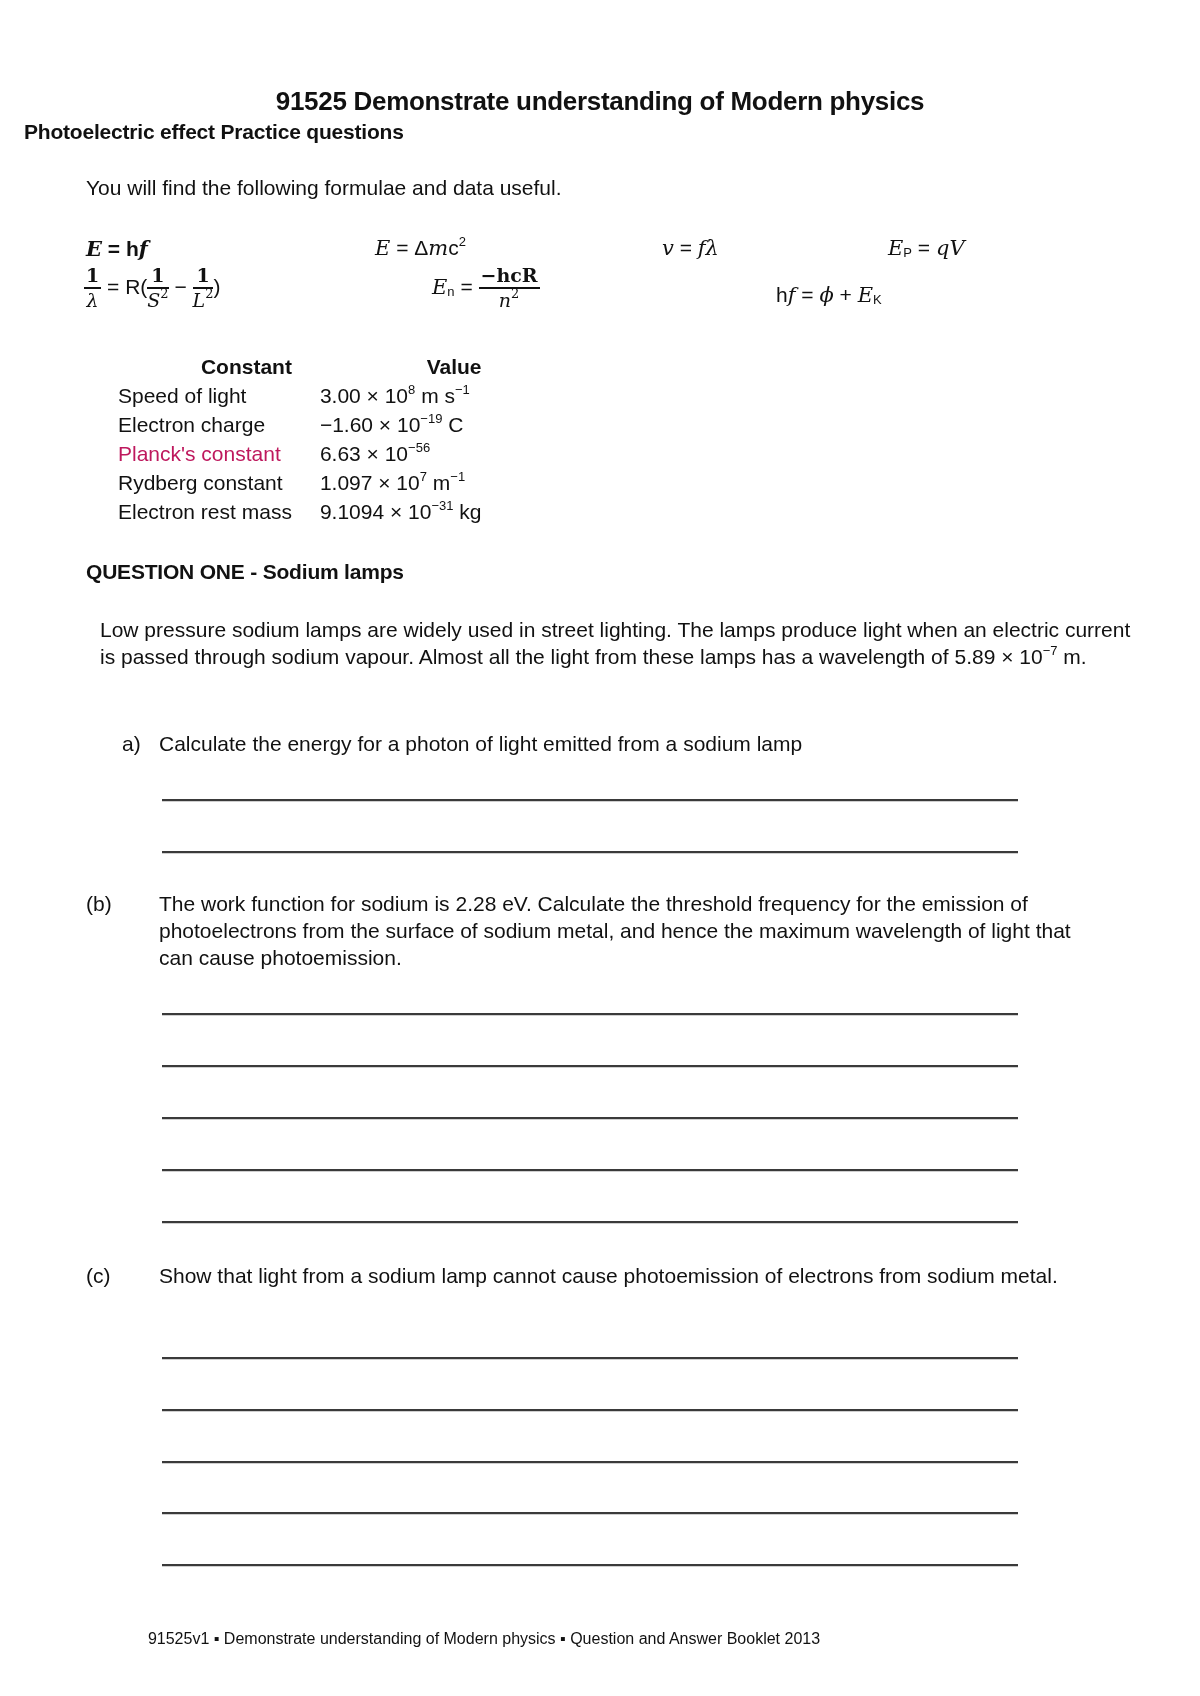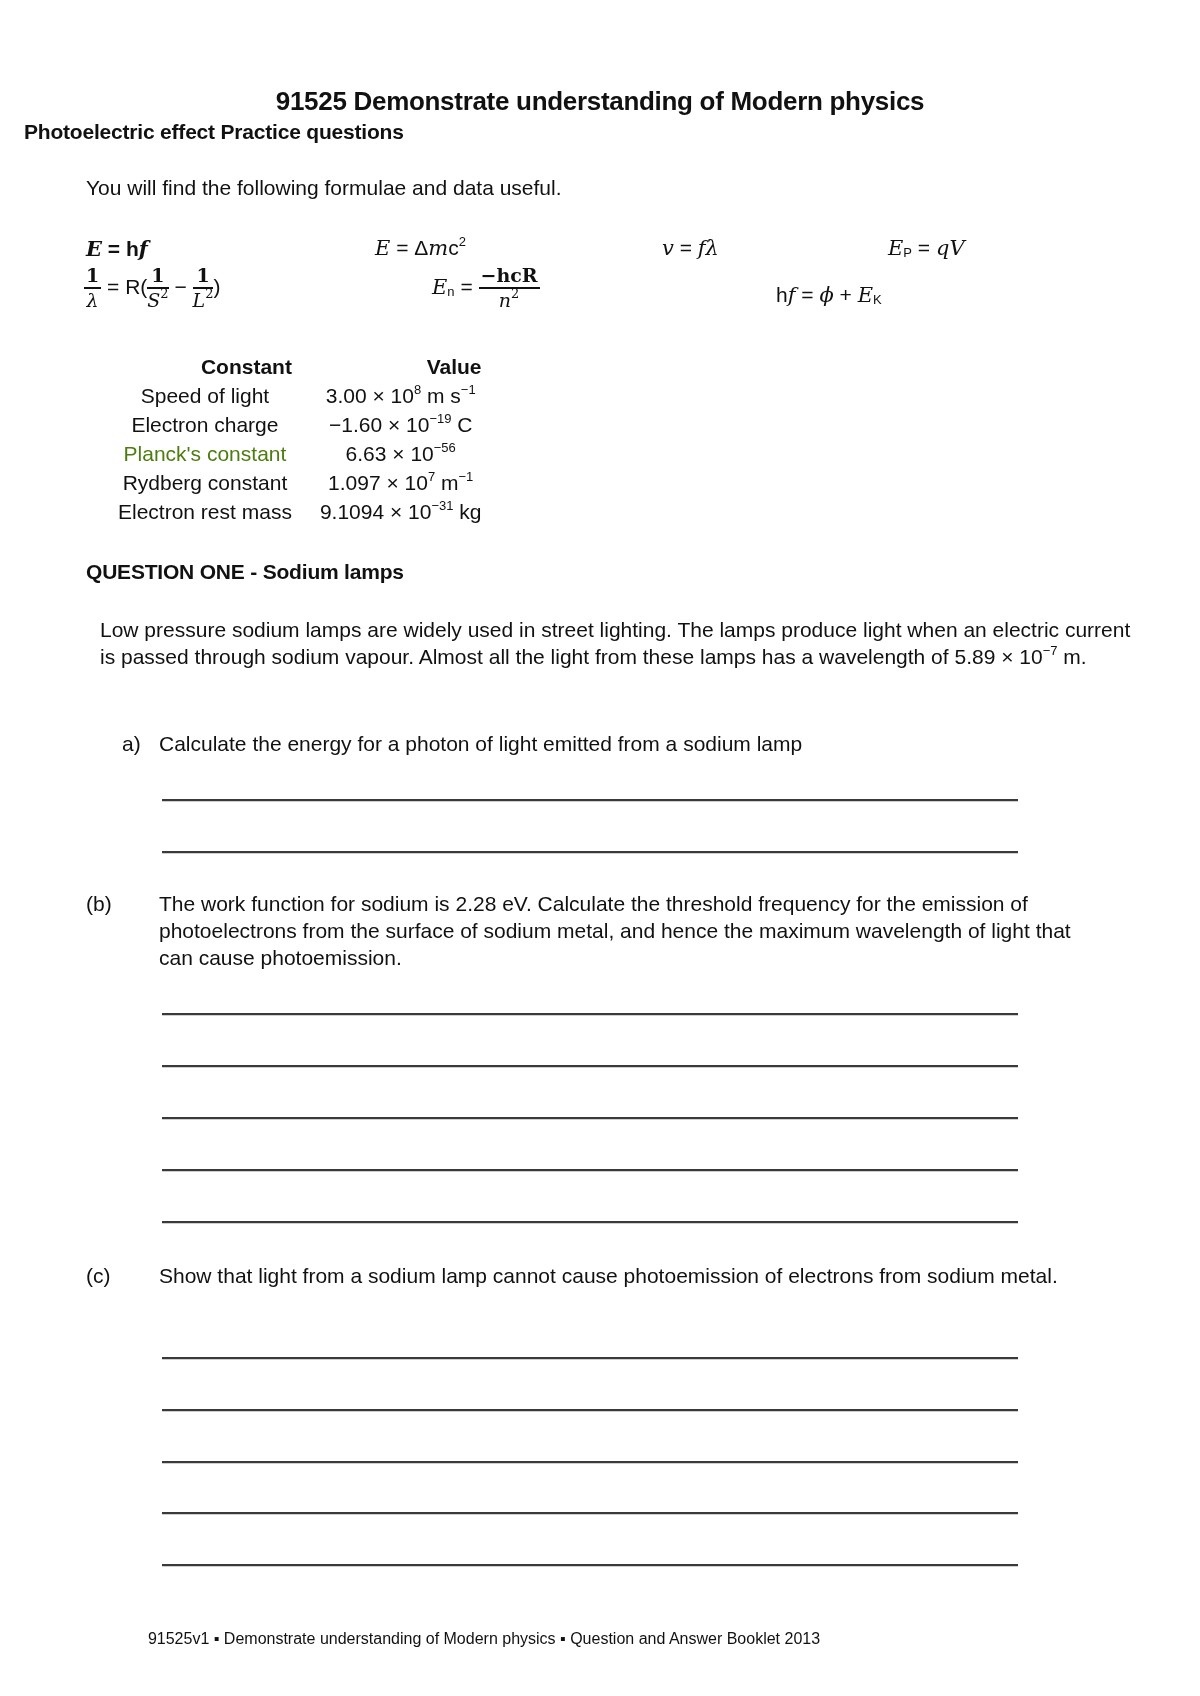--- a/index.html
+++ b/index.html
@@ -11,24 +11,24 @@
   .intro { left: 86px; top: 176px; font-size: 21px; }
   .f { font-size: 21px; font-family: "Liberation Sans", sans-serif; }
   .it { font-style: italic; font-family: "DejaVu Serif", serif; }
   sup { font-size: 13px; vertical-align: 9px; line-height: 0; }
   sub { font-size: 13px; vertical-align: -2px; line-height: 0; }
   .frac { display: inline-block; vertical-align: middle; text-align: center; line-height: 1; }
   .frac .num { display: block; padding: 0 2px 2px; border-bottom: 2px solid #111; font-family: "DejaVu Serif", serif; font-weight: bold; }
   .frac .den { display: block; padding-top: 2px; font-family: "DejaVu Serif", serif; font-style: italic; }
   .tbl { left: 118px; top: 352px; font-size: 21px; }
   .tbl table { border-collapse: collapse; }
-  .tbl td, .tbl th { padding: 0; height: 29px; text-align: center; vertical-align: middle; }
+  .tbl td, .tbl th { padding: 0; height: 29px; text-align: left; vertical-align: middle; }
   .tbl th { font-weight: bold; text-align: right; }
   .tbl td.val { padding-left: 28px; margin-top: 12px; }
-  .tbl .light { color: #4d7c0f; }
+  .tbl .light { color: #be185d; }
   .qhead { left: 86px; top: 560px; font-size: 21px; font-weight: bold; letter-spacing: -0.2px; }
   .para { left: 100px; top: 616px; font-size: 21px; line-height: 27px; white-space: normal; width: 1040px; }
   .q { font-size: 21px; line-height: 27px; }
   .q .lbl { position: absolute; left: 0; top: 0; }
   .q .txt { position: absolute; left: 73px; top: 0; width: 940px; white-space: normal; }
   .line { position: absolute; left: 162px; width: 856px; height: 2px; background: #3a3a3a; border-bottom: 1px solid #cfcfcf; }
   .footer { left: 0; width: 968px; text-align: center; top: 1630px; font-size: 16px; }
 </style>
 </head>
 <body>

